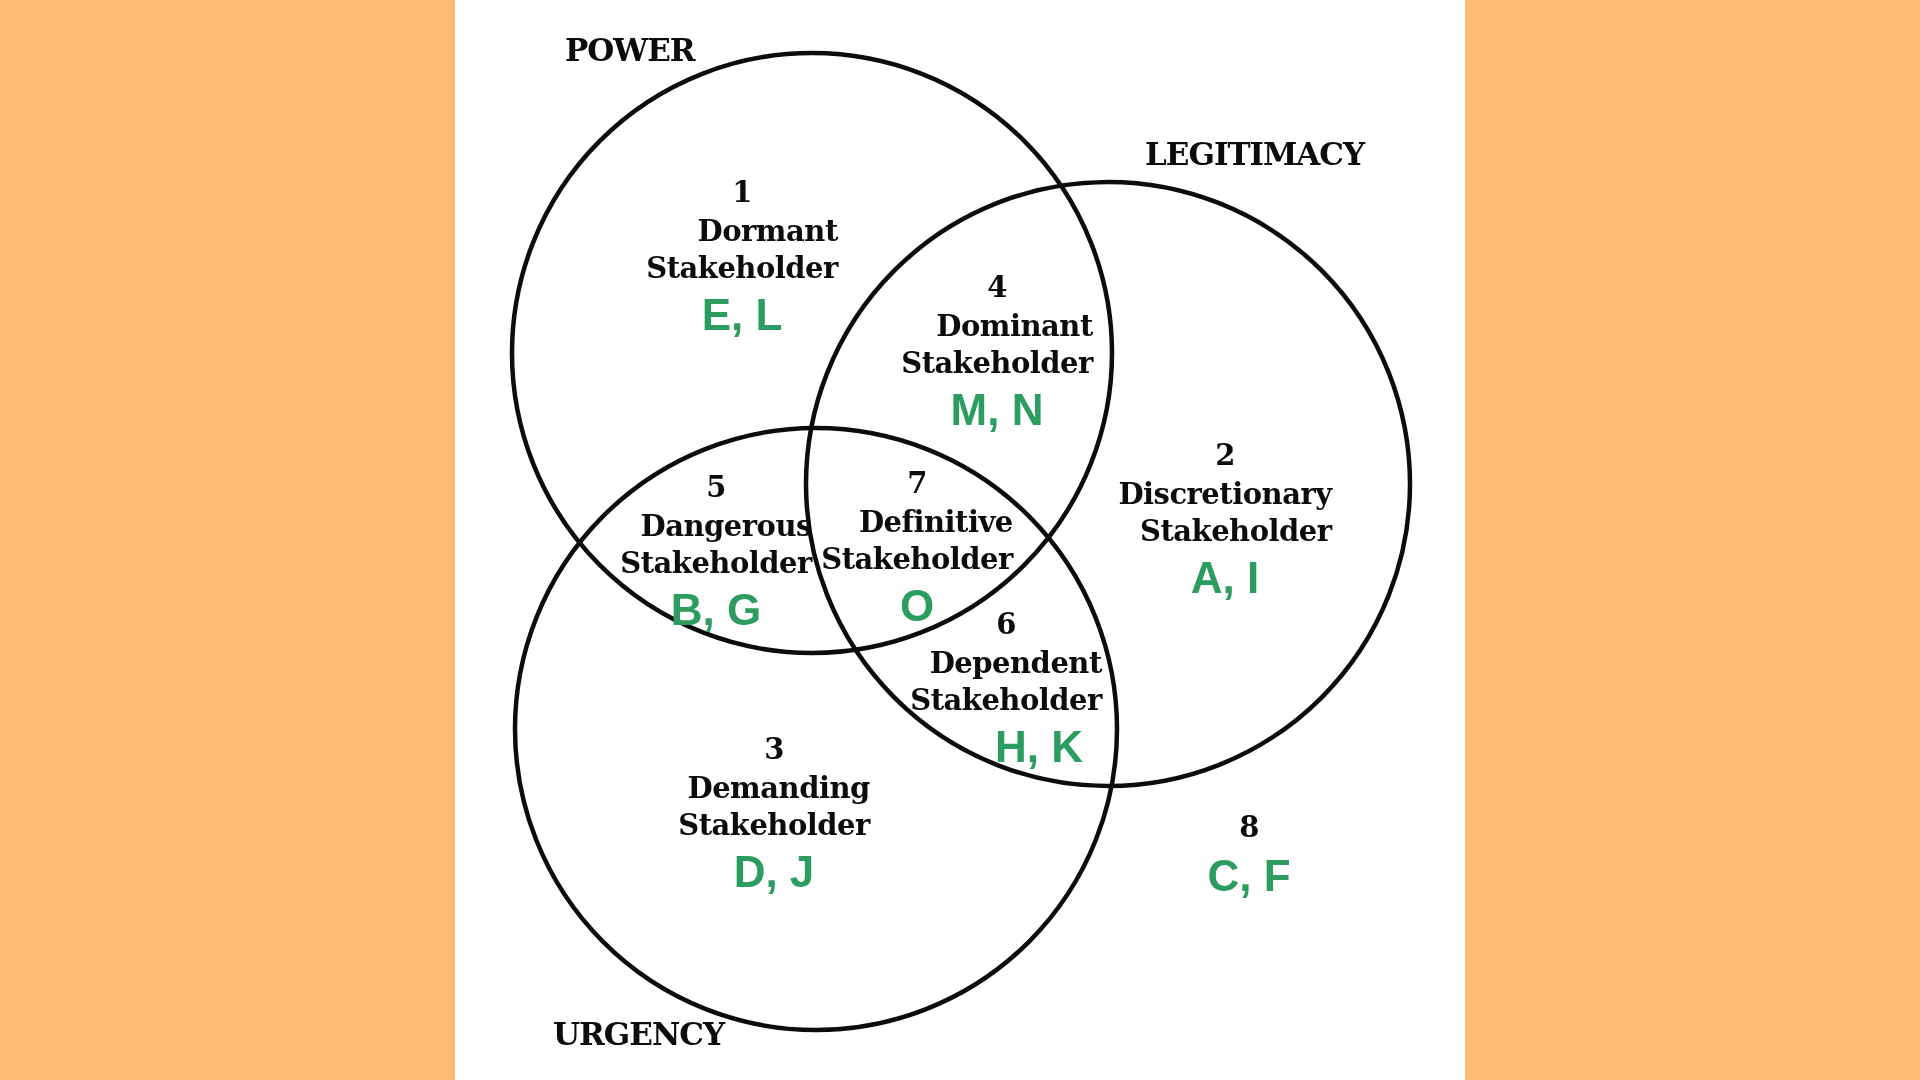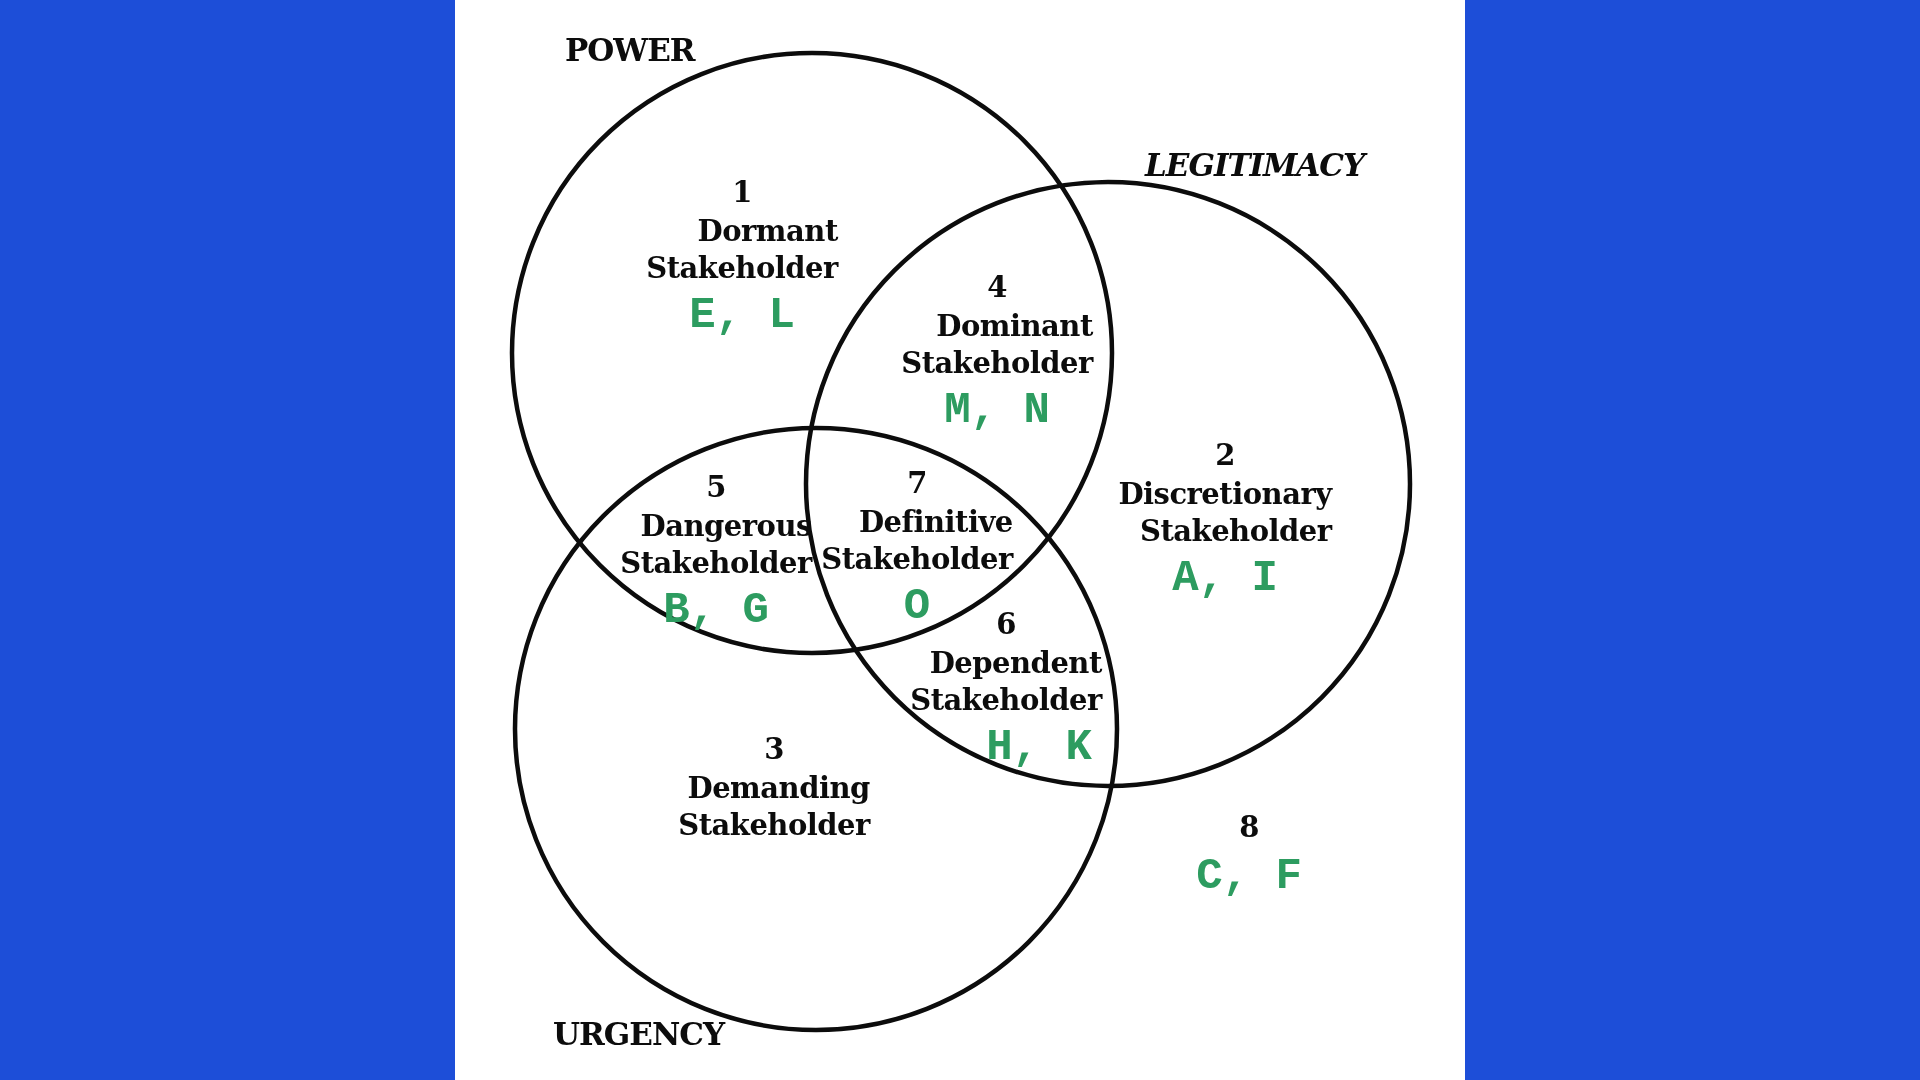--- a/index.html
+++ b/index.html
@@ -6,21 +6,21 @@
   html, body { width: 1920px; height: 1080px; overflow: hidden; }
   body {
     background: #000000;
     font-family: "DejaVu Serif", "Liberation Serif", serif;
     position: relative;
   }
   .stage {
     position: absolute;
     left: 0; top: 0;
     width: 1920px; height: 1080px;
-    background: #1d4ed8;
+    background: #fdba74;
   }
   .panel {
     position: absolute;
     left: 455px; top: 0;
     width: 1010px; height: 1080px;
     background: #ffffff;
   }
   .venn-svg {
     position: absolute;
     left: 0; top: 0;
@@ -34,21 +34,21 @@
   .circle-label {
     position: absolute;
     color: #0c0c0c;
     font-family: "DejaVu Serif", "Liberation Serif", serif;
     font-weight: 700;
     font-size: 31px;
     letter-spacing: -1px;
     white-space: nowrap;
   }
   .label-power      { left: 110px; top: 32px; }
-  .label-legitimacy { left: 690px; top: 147px; font-style: italic; }
+  .label-legitimacy { left: 690px; top: 136px; }
   .label-urgency    { left: 98px;  top: 1016px; }
 
   .region {
     position: absolute;
     transform: translateX(-50%);
     text-align: center;
     color: #0c0c0c;
     white-space: nowrap;
   }
   .region-number {
@@ -62,21 +62,21 @@
     font-family: "DejaVu Serif", "Liberation Serif", serif;
     font-weight: 700;
     font-size: 29px;
     line-height: 37px;
     letter-spacing: -0.5px;
     white-space: pre-line;
     text-align: right;
   }
   .region-letters {
     margin-top: 4px;
-    font-family: Liberation Mono, monospace;
+    font-family: Liberation Sans, sans-serif;
     font-weight: 700;
     font-size: 44px;
     line-height: 48px;
     color: #2d9c60;
   }
   .pos-r1 { left: 287px; top: 171px; }
   .pos-r2 { left: 770px; top: 434px; }
   .pos-r3 { left: 319px; top: 728px; }
   .pos-r4 { left: 542px; top: 266px; }
   .pos-r5 { left: 261px; top: 466px; }
@@ -112,20 +112,21 @@
       <div class="region-number">2</div>
       <div class="region-name">Discretionary
 Stakeholder</div>
       <div class="region-letters">A, I</div>
     </div>
 
     <div class="region pos-r3">
       <div class="region-number">3</div>
       <div class="region-name">Demanding
 Stakeholder</div>
+      <div class="region-letters">D, J</div>
     </div>
 
     <div class="region pos-r4">
       <div class="region-number">4</div>
       <div class="region-name">Dominant
 Stakeholder</div>
       <div class="region-letters">M, N</div>
     </div>
 
     <div class="region pos-r5">

